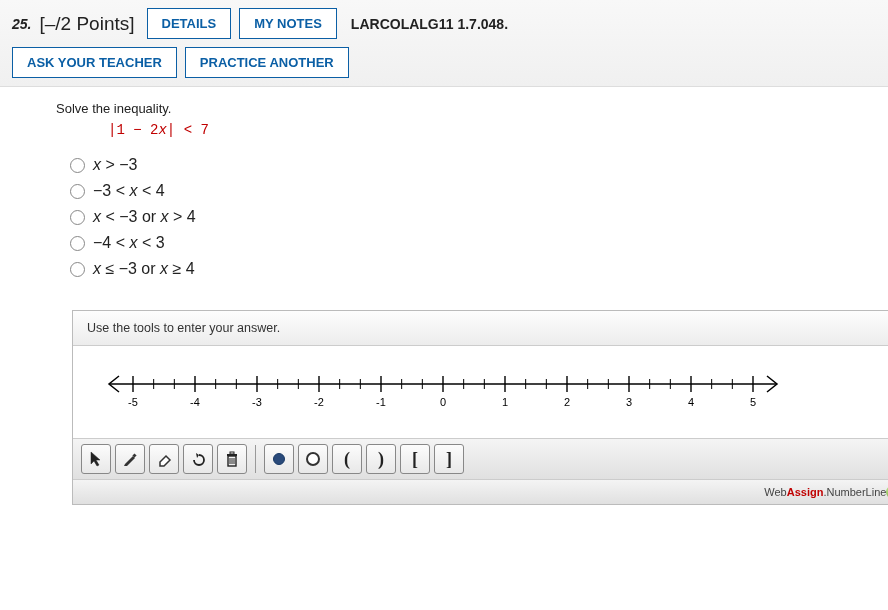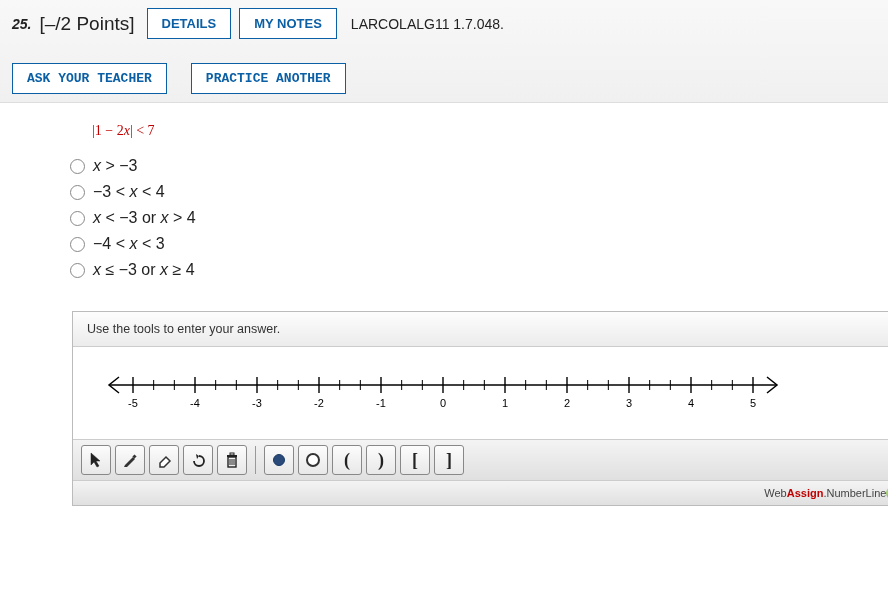--- a/index.html
+++ b/index.html
@@ -25,28 +25,28 @@
   .hbtn {
     display: inline-block;
     border: 1px solid #0b5fa5;
     color: #0b5fa5;
     font-weight: bold;
     font-size: 13px;
     padding: 7px 14px;
     background: #fff;
     cursor: pointer;
   }
-  .refcode { font-weight: normal; font-size: 14px; margin-left: 6px; color:#222;}
-  .hrow2 { display:flex; gap:24px; width:100%; margin-top:16px;font-family:Liberation Mono, monospace;}
+  .refcode { font-weight: bold; font-size: 14px; margin-left: 6px; color:#222;}
+  .hrow2 { display:flex; gap:8px; width:100%; margin-top:0;}
   .content { padding: 14px 0 0 56px; }
   .prompt { margin-bottom: 6px; }
   .inequality {
     color: #c00000;
-    font-family: Liberation Serif, serif;
-    margin: 6px 0 14px 36px;
+    font-family: Liberation Mono, monospace;
+    margin: 6px 0 14px 52px;
     font-size: 14px;
   }
   .inequality .x { font-style: italic; color:#c00000;}
   .choices { margin: 8px 0 28px 14px; }
   .choice { display:flex; align-items:center; height:26px; }
   .radio {
     width:15px; height:15px;
     border:1.5px solid #888;
     border-radius:50%;
     margin-right:8px;
@@ -126,20 +126,21 @@
   <span class="hbtn">DETAILS</span>
   <span class="hbtn">MY NOTES</span>
   <span class="refcode">LARCOLALG11 1.7.048.</span>
   <div class="hrow2">
     <span class="hbtn">ASK YOUR TEACHER</span>
     <span class="hbtn">PRACTICE ANOTHER</span>
   </div>
 </div>
 
 <div class="content">
+  <div class="prompt">Solve the inequality.</div>
   <div class="inequality">
     <span>|1 − 2</span><span class="x">x</span><span>| &lt; 7</span>
   </div>
 
   <div class="choices">
     <div class="choice">
       <div class="radio"></div>
       <span><span class="xi">x</span> &gt; −3</span>
     </div>
     <div class="choice">

